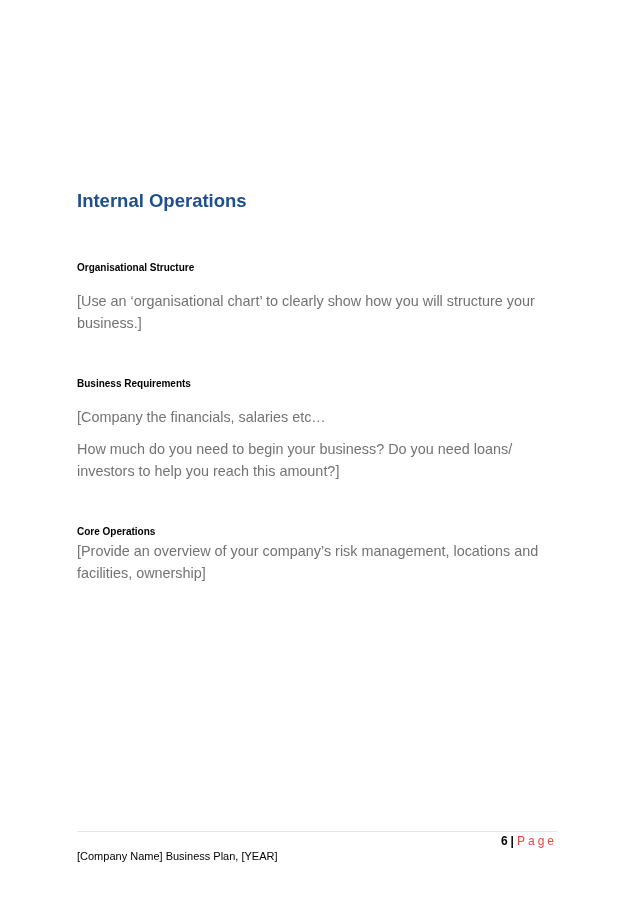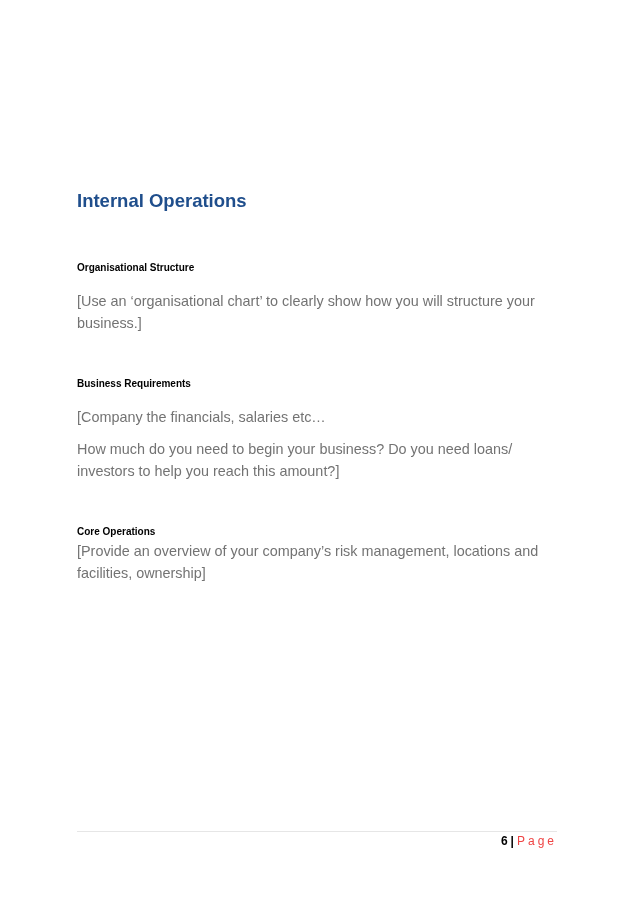--- a/index.html
+++ b/index.html
@@ -92,14 +92,15 @@
 
   <div class="h2" style="top:526px;">Core Operations</div>
   <p class="para" style="top:540px;">[Provide an overview of your company’s risk management, locations and facilities, ownership]</p>
 
   <div class="footer-rule"></div>
 
   <div class="page-num">
     <span class="num">6</span><span class="sep">|</span><span class="word">Page</span>
   </div>
 
+  <div class="footer-text">[Company Name] Business Plan, [YEAR]</div>
 
 </div>
 
 </body></html>

